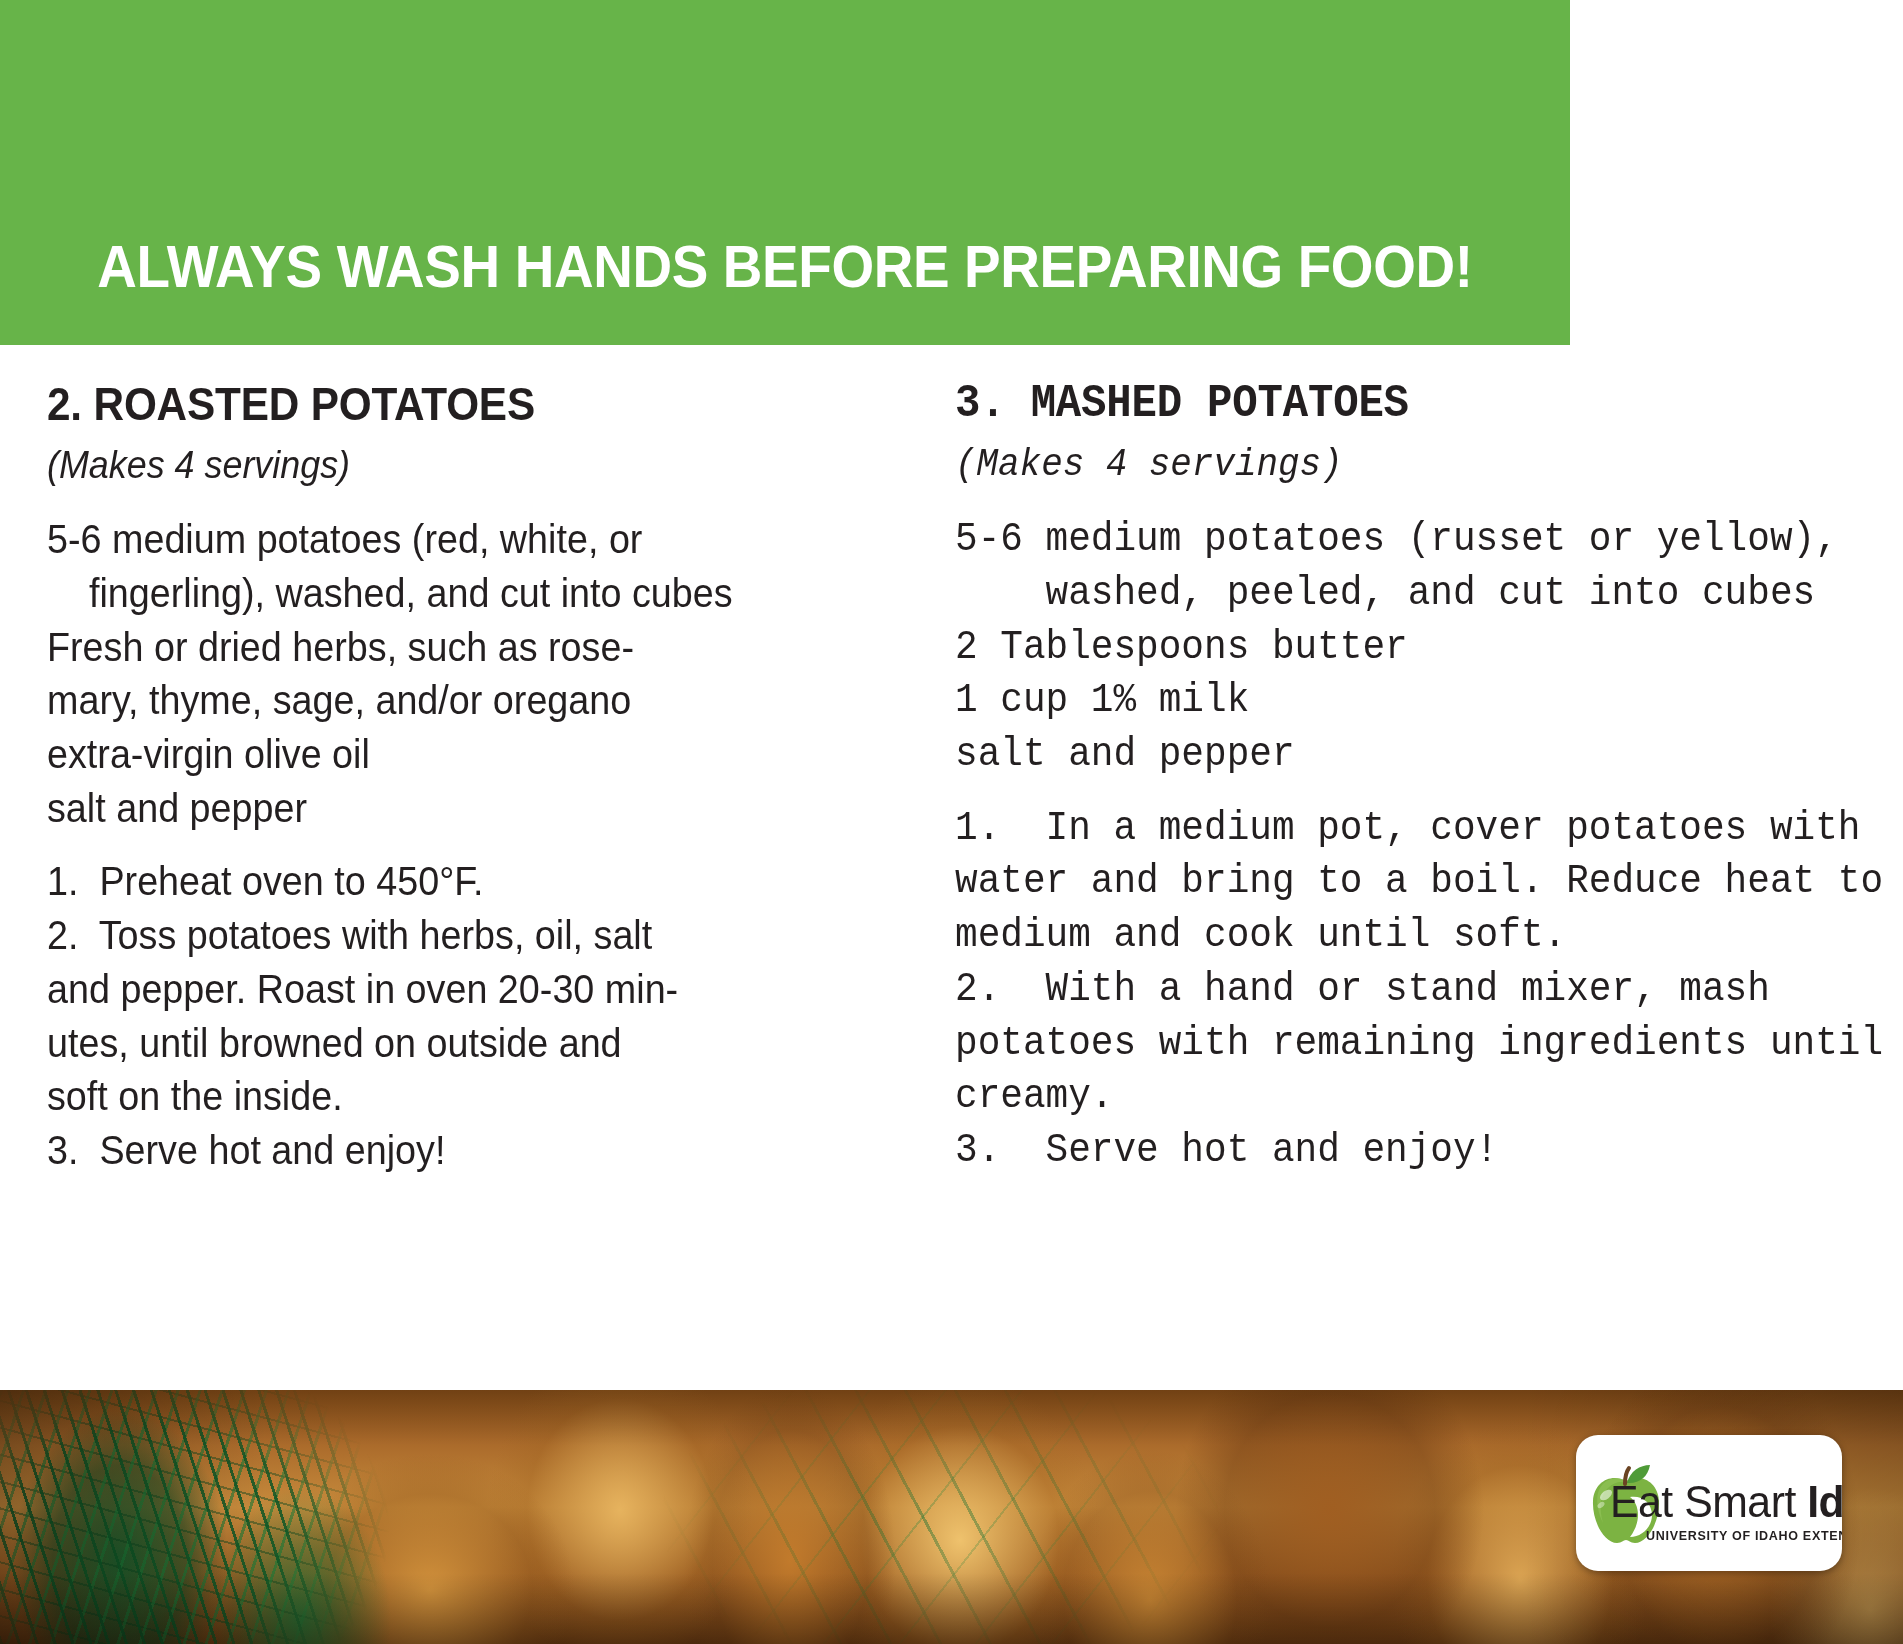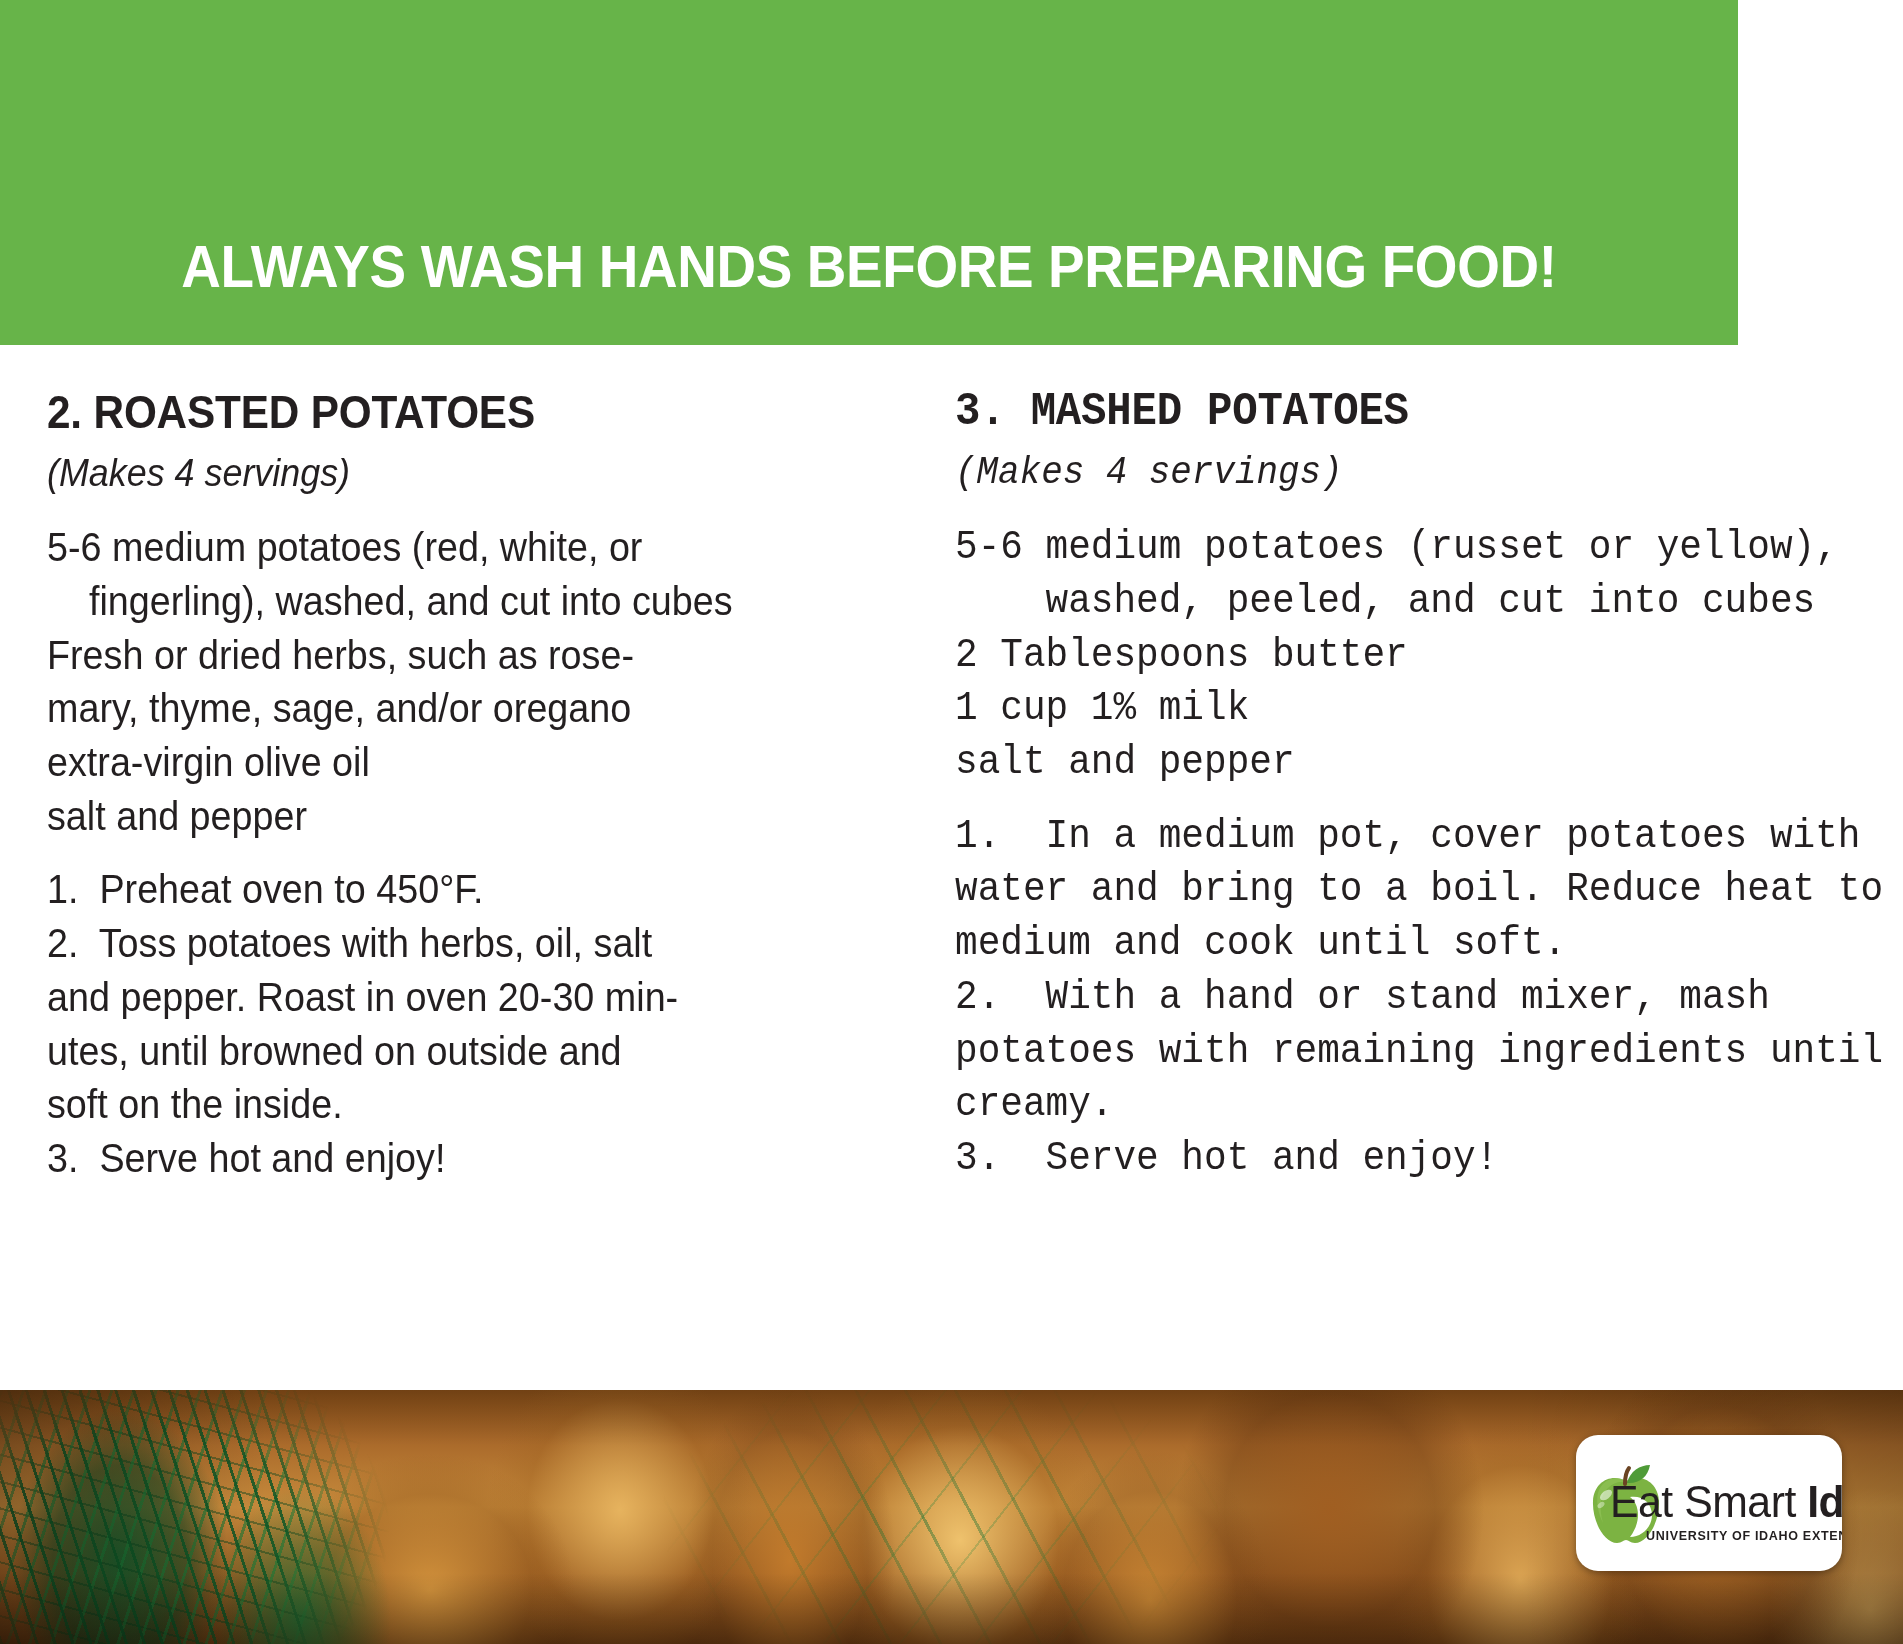--- a/index.html
+++ b/index.html
@@ -19,21 +19,21 @@
     position: absolute;
     inset: 0;
     background: #ffffff;
   }
 
   
   .banner {
     position: absolute;
     left: 0;
     top: 0;
-    width: 1738px;
+    width: 1570px;
     height: 345px;
     background: #67b449;
     box-sizing: border-box;
   }
   .banner-title {
     position: absolute;
     left: 0;
     right: 0;
     bottom: 48px;
     text-align: center;
@@ -45,21 +45,21 @@
     transform-origin: center bottom;
     line-height: 1;
     white-space: nowrap;
     font-family: "Liberation Sans", sans-serif;
   }
 
   
   .columns {
     position: absolute;
     left: 0;
-    top: 345px;
+    top: 337px;
     width: 1903px;
     height: 804px;
     display: flex;
     box-sizing: border-box;
   }
   .column {
     box-sizing: border-box;
     padding-top: 43px;
   }
   .column.left {

